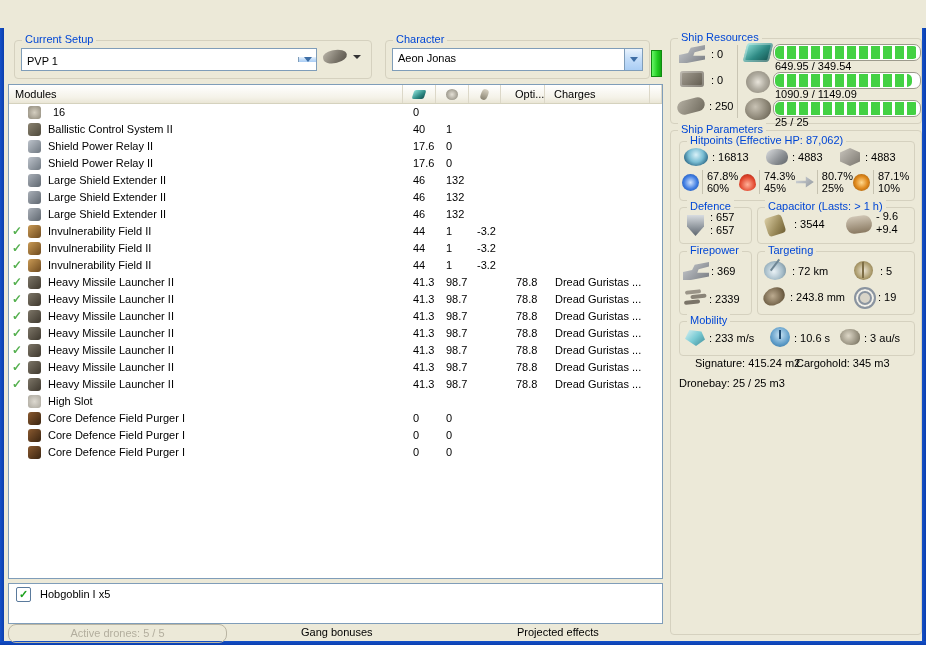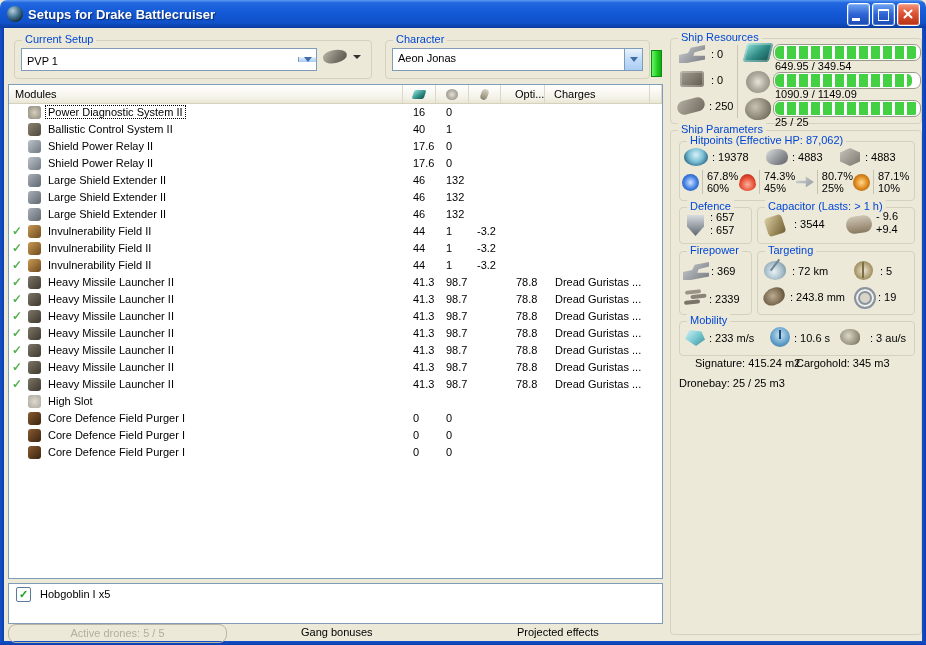--- a/index.html
+++ b/index.html
@@ -129,36 +129,20 @@
   .pv{position:absolute;white-space:nowrap;}
   .hp-pair{display:flex;align-items:center;}
   .hp-pair .vals{margin-left:3px;padding-left:4px;border-left:1px solid #C6C2B0;line-height:12px;}
   .sig-text{position:absolute;white-space:nowrap;}
 </style>
 </head>
 <body>
 
 <div class="window">
 
-  <div class="titlebar">
-    <div class="app-icon"></div>
-    <div class="title-text">Setups for Drake Battlecruiser</div>
-    <div class="winbtns">
-      <div class="wbtn bmin">
-          <div class="g-min"></div>
-        </div>
-      <div class="wbtn bmax">
-          <div class="g-max"></div>
-        </div>
-      <div class="wbtn bclose">
-          <div class="g-x1"></div>
-          <div class="g-x2"></div>
-        </div>
-    </div>
-  </div>
   <div class="frame-l"></div>
   <div class="frame-r"></div>
   <div class="frame-b"></div>
 
   <div class="group" style="left:14px;top:40px;width:356px;height:37px;">
     <span class="glabel">Current Setup</span>
     <div class="combo" style="left:6px;top:7px;width:294px;height:21px;align-items:center;">
       <span class="ctxt">PVP 1</span>
       <span class="cbtn">
           <span class="chev"></span>
@@ -196,21 +180,20 @@
       <div class="hc-opti">Opti...</div>
       <div class="hc-chg">Charges</div>
       <div></div>
     </div>
     <div id="mrows">
         <div class="mrow">
           <span class="c-check"></span>
           <span class="c-icon">
             <div class="mi mi-power-diagnostic"></div>
           </span>
-          <span class="c-name"><span class="nm sel">Power Diagnostic System II</span></span>
           <span class="c-cpu">16</span>
           <span class="c-pg">0</span>
           <span class="c-cap"></span>
           <span class="c-opti"></span>
           <span class="c-chg"></span>
         </div>
         <div class="mrow">
           <span class="c-check"></span>
           <span class="c-icon">
             <div class="mi mi-ballistic-control"></div>
@@ -493,21 +476,21 @@
       </div>
     <span class="bartext" style="left:104px;top:77px;">25 / 25</span>
   </div>
 
   <div class="group" style="left:670px;top:130px;width:250px;height:503px;">
     <span class="glabel">Ship Parameters</span>
 
     <div class="group" style="left:8px;top:10px;width:234px;height:58px;">
       <span class="glabel">Hitpoints (Effective HP: 87,062)</span>
       <div class="ic ic-shieldhp" style="left:4px;top:6px;"></div>
-      <span class="pv" style="left:32px;top:9px;">: 19378</span>
+      <span class="pv" style="left:32px;top:9px;">: 16813</span>
       <div class="ic ic-armorhp" style="left:86px;top:7px;"></div>
       <span class="pv" style="left:112px;top:9px;">: 4883</span>
       <div class="ic ic-hullhp" style="left:160px;top:6px;"></div>
       <span class="pv" style="left:185px;top:9px;">: 4883</span>
       <div id="resists" style="position:absolute;left:2px;top:28px;display:flex;">
           <div class="hp-pair" style="width: 57px;">
             <div class="ic-em" style="position: relative;"></div>
             <div class="vals">
               <div>67.8%</div>
               <div>60%</div>
@@ -573,21 +556,21 @@
       <span class="pv" style="left:120px;top:39px;">: 19</span>
     </div>
 
     <div class="group" style="left:8px;top:190px;width:234px;height:33px;">
       <span class="glabel">Mobility</span>
       <div class="ic ic-speed" style="left:5px;top:8px;"></div>
       <span class="pv" style="left:29px;top:10px;">: 233 m/s</span>
       <div class="ic ic-align" style="left:90px;top:5px;"></div>
       <span class="pv" style="left:114px;top:10px;">: 10.6 s</span>
       <div class="ic ic-warp" style="left:160px;top:7px;"></div>
-      <span class="pv" style="left:184px;top:10px;margin-left:6px;">: 3 au/s</span>
+      <span class="pv" style="left:184px;top:10px;">: 3 au/s</span>
     </div>
 
     <span class="sig-text" style="left:24px;top:226px;">Signature: 415.24 m2</span>
     <span class="sig-text" style="left:125px;top:226px;">Cargohold: 345 m3</span>
     <span class="sig-text" style="left:8px;top:246px;">Dronebay: 25 / 25 m3</span>
   </div>
 
 </div>
 
 </body></html>

